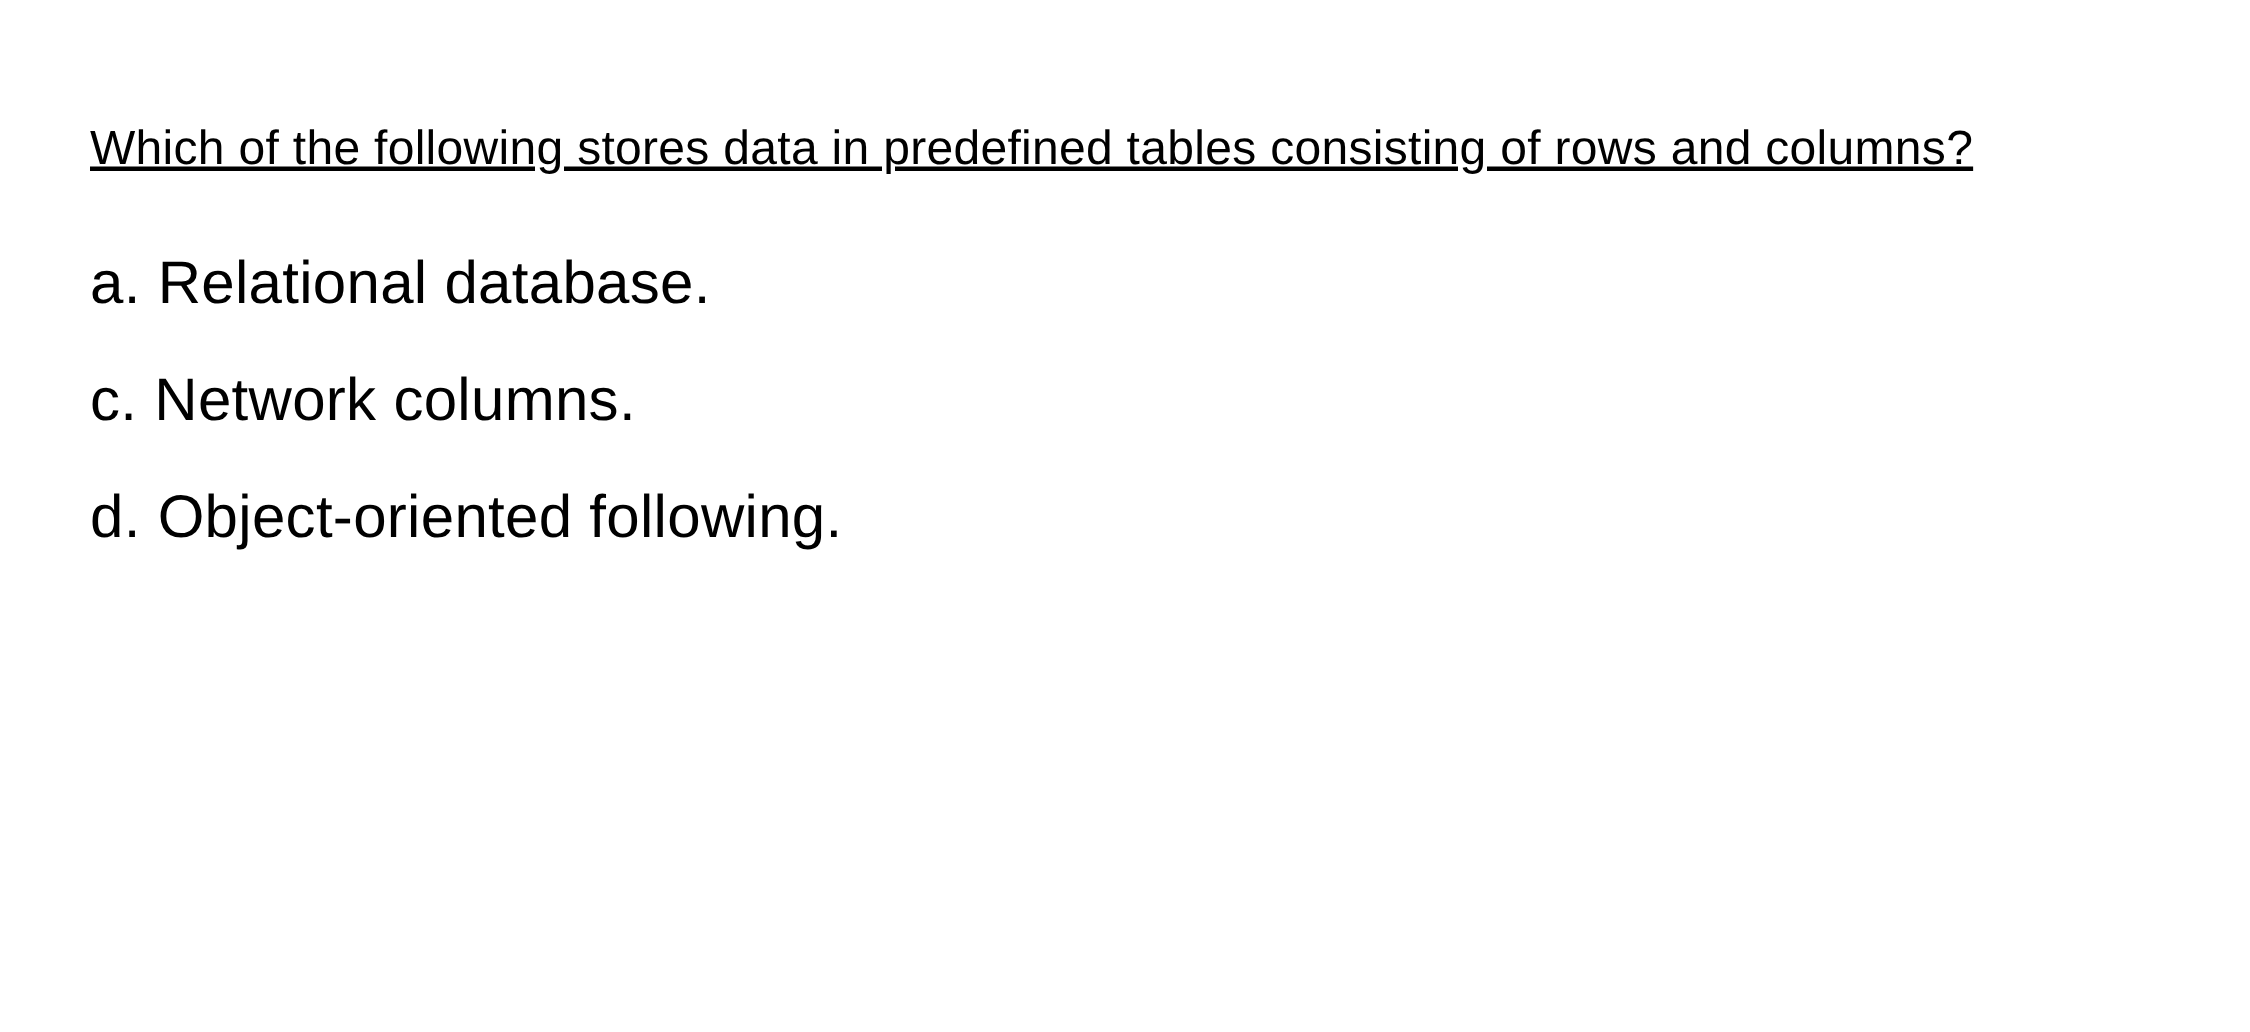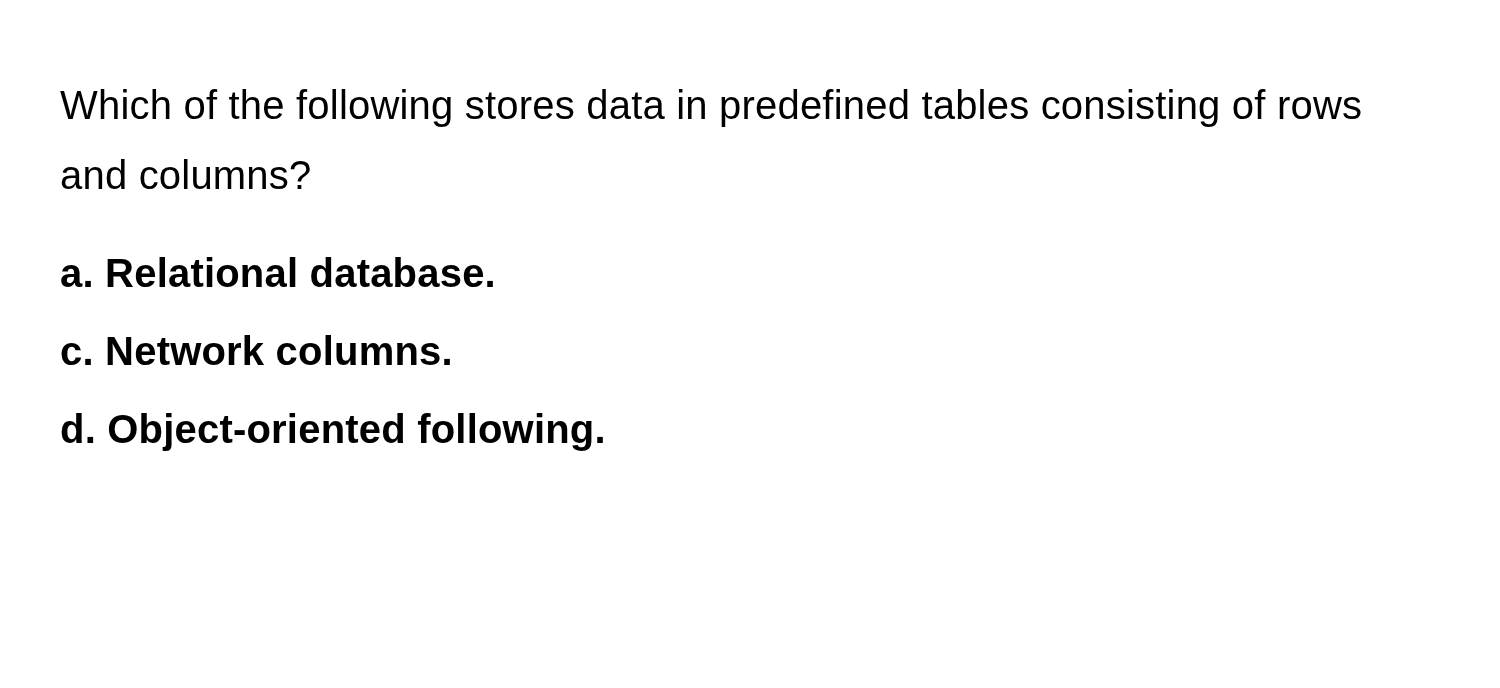--- a/index.html
+++ b/index.html
@@ -9,30 +9,31 @@
     height: 688px;
     background: #ffffff;
     font-family: -apple-system, BlinkMacSystemFont, "Segoe UI", Helvetica, Arial, sans-serif;
     color: #000000;
   }
   .container {
     padding: 70px 60px 0 60px;
     box-sizing: border-box;
   }
   .question {
-    font-size: 40px;
+    font-size: 32px;
     line-height: 1.75;
     margin-bottom: 24px;
     font-weight: 400;
     letter-spacing: 0.2px;
+    text-decoration: underline;
   }
   .option {
     font-size: 40px;
     line-height: 1.95;
-    font-weight: 700;
+    font-weight: 400;
     letter-spacing: 0.2px;
   }
 </style>
 </head>
 <body>
 
 <div class="container">
   <div class="question">Which of the following stores data in predefined tables consisting of rows and columns?</div>
   <div class="option">
     <span>a.</span>

